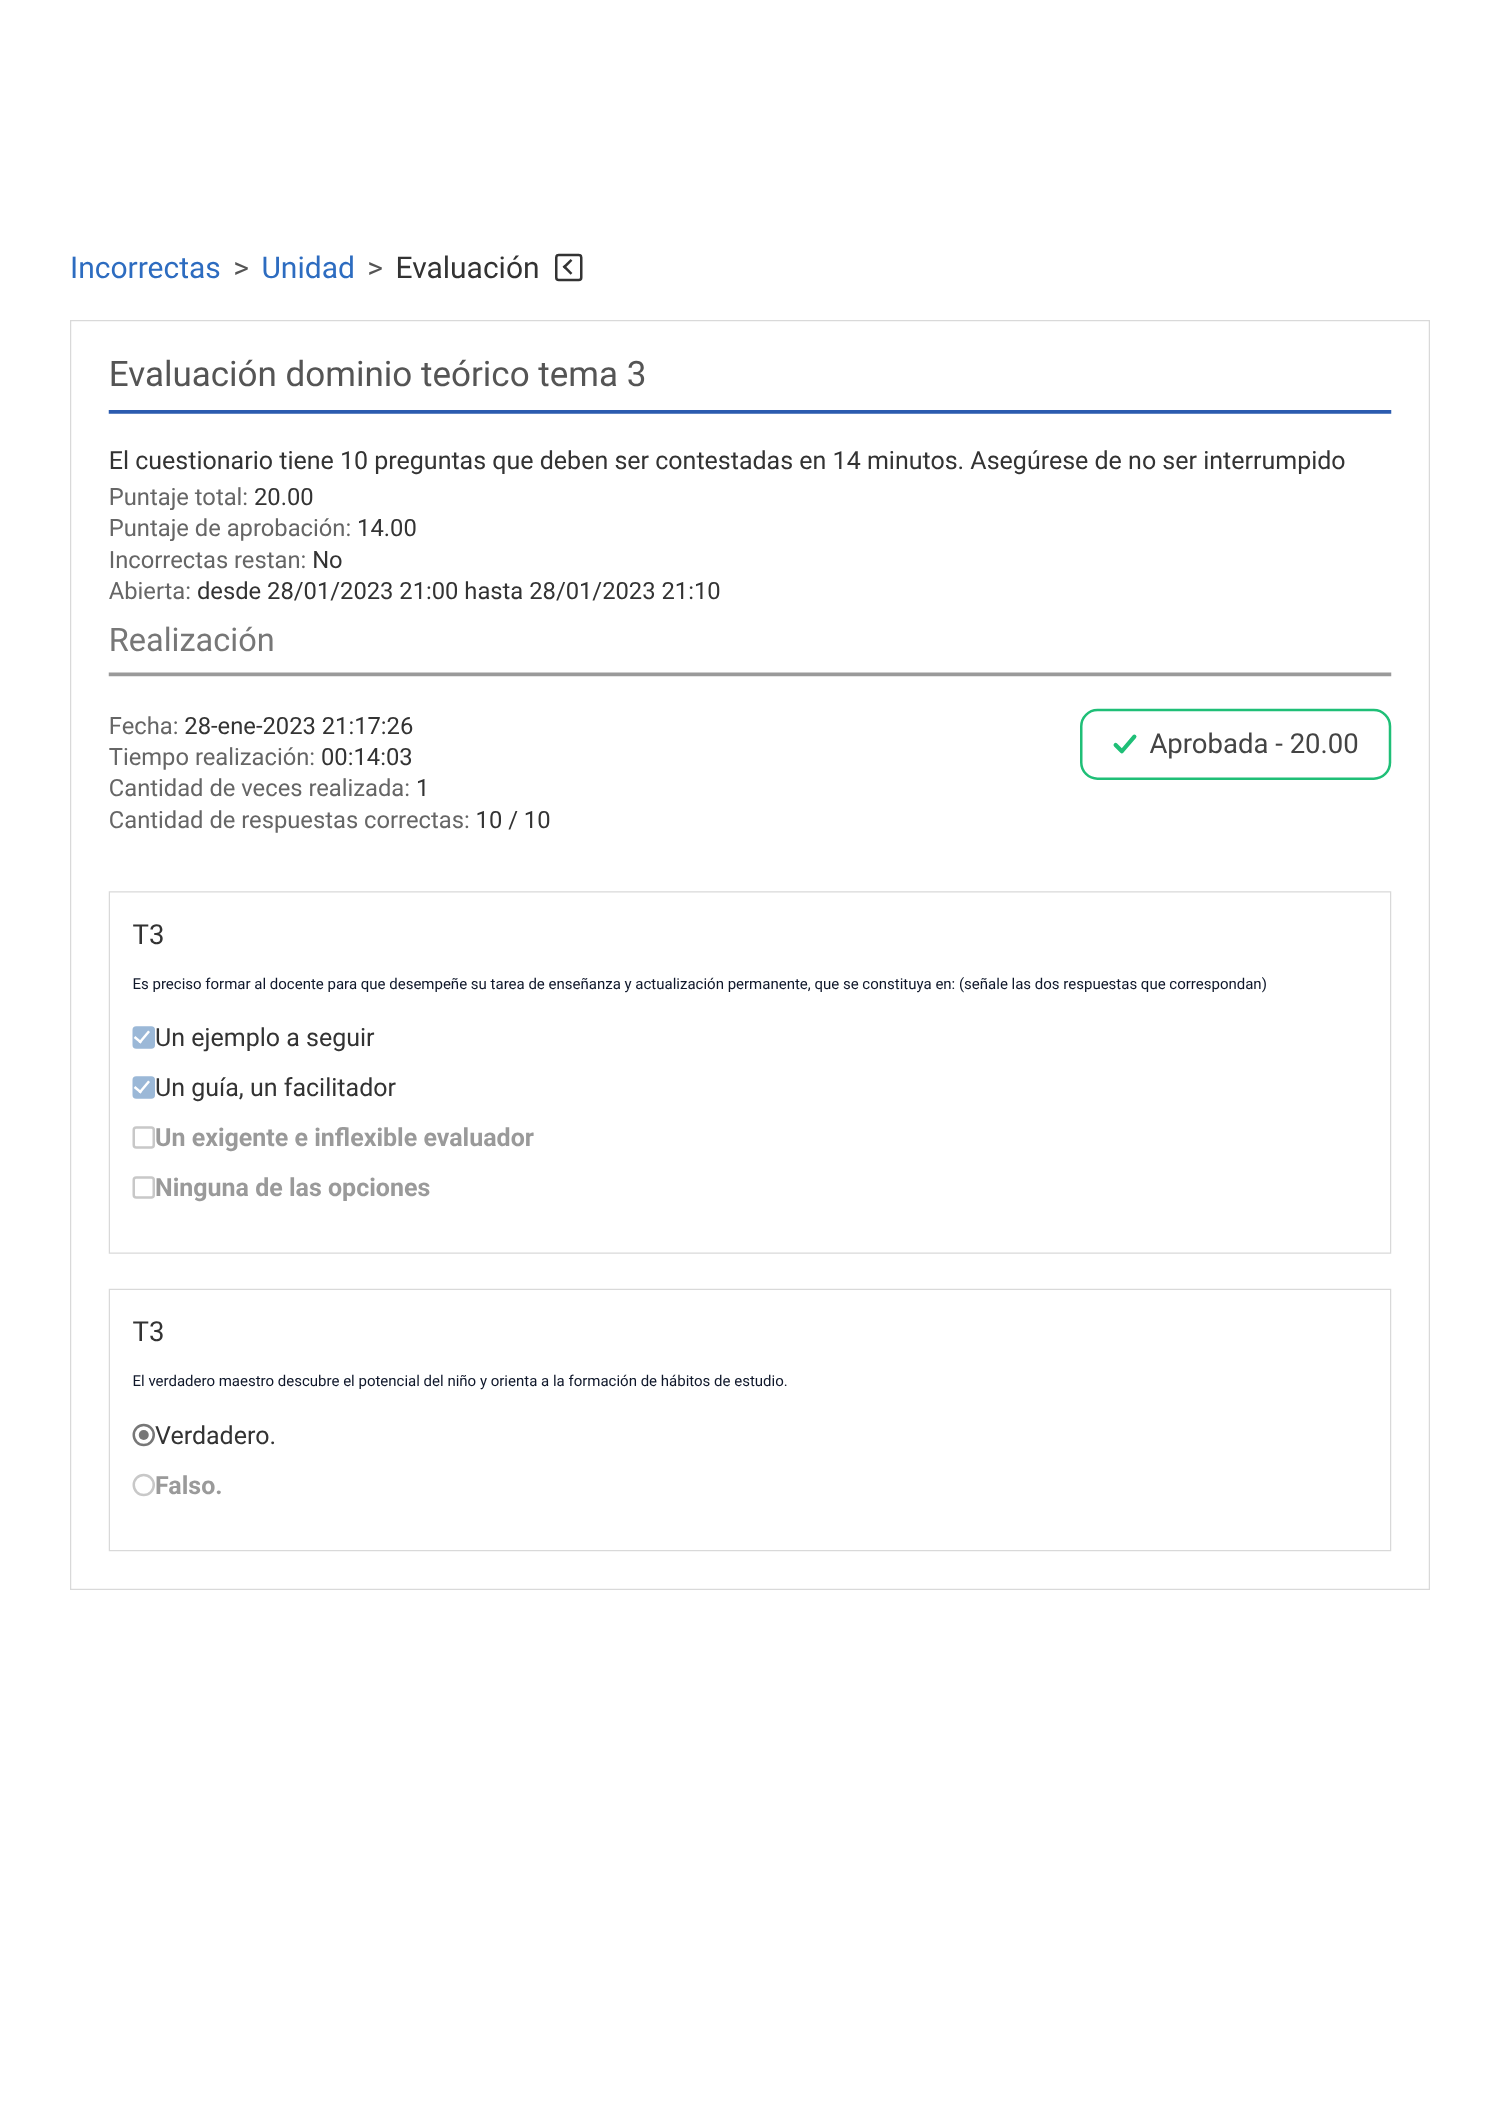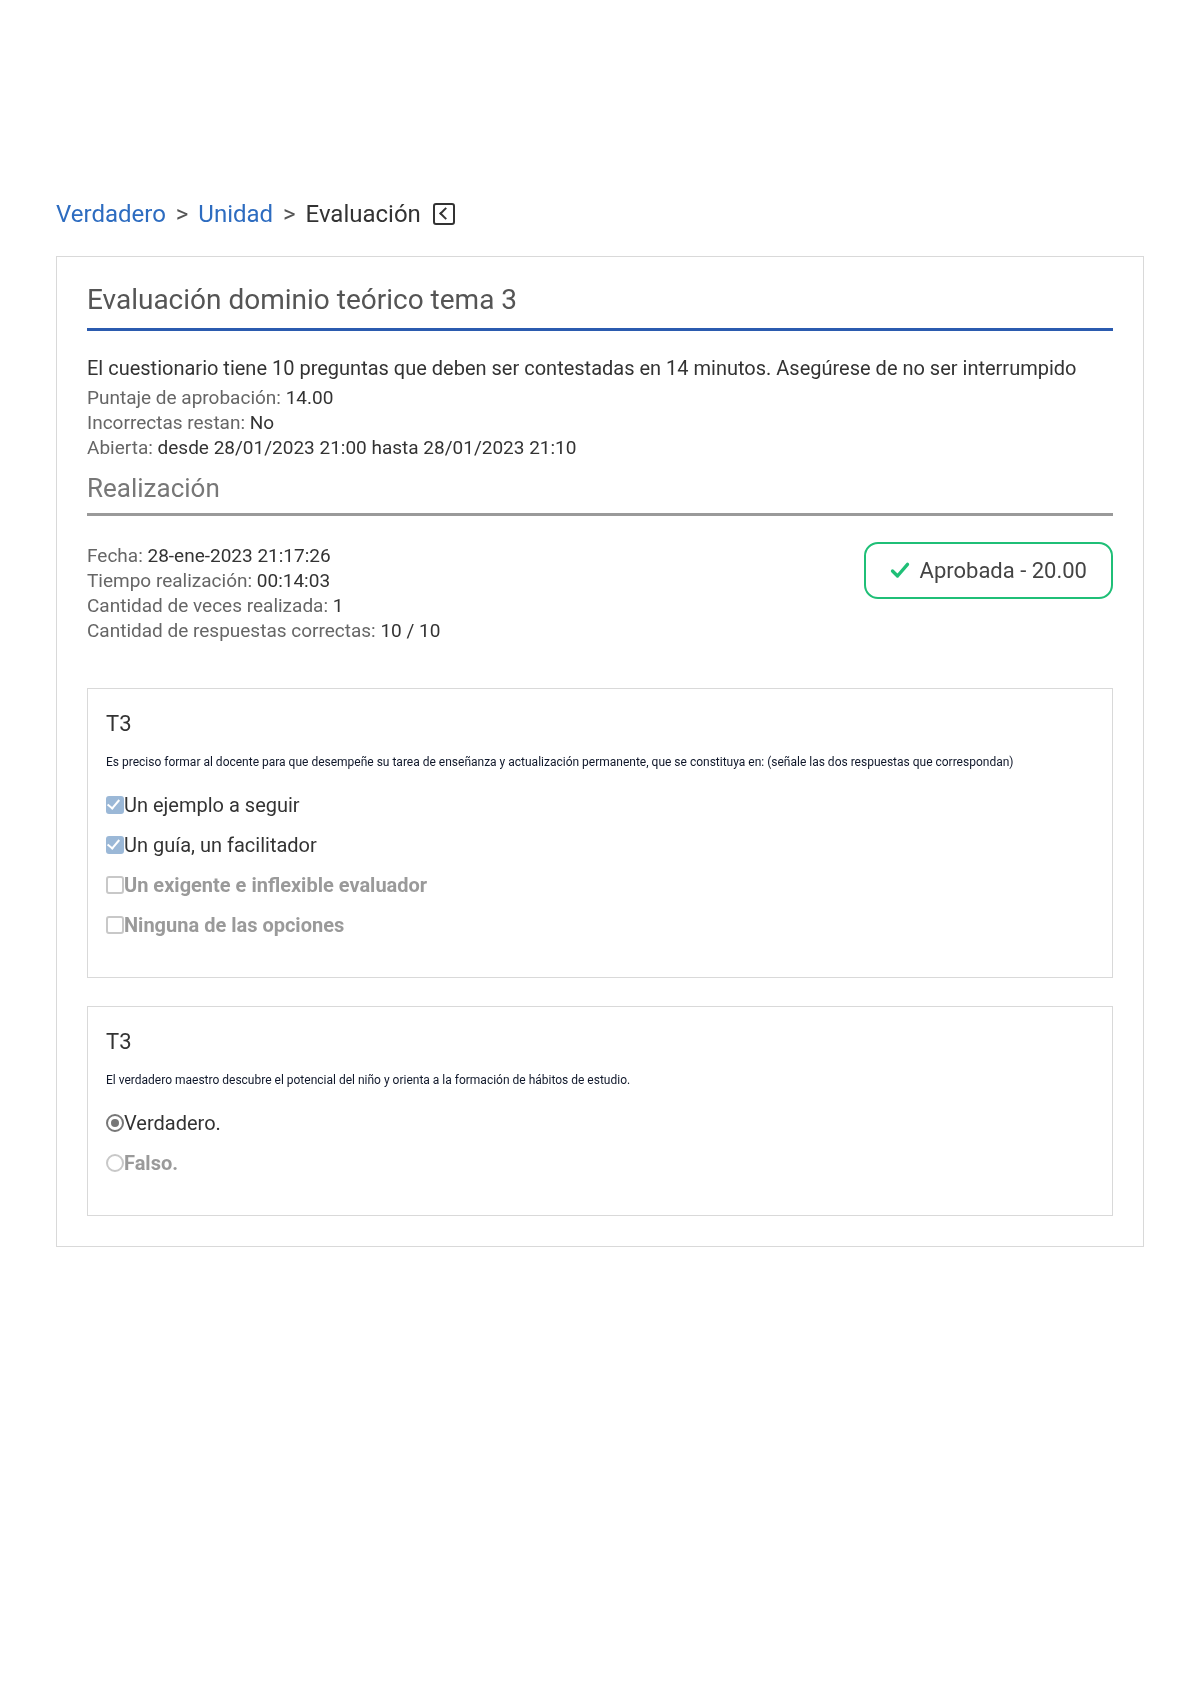--- a/index.html
+++ b/index.html
@@ -165,35 +165,38 @@
     background: #777;
   }
   .rdo.off { border: 2px solid #c8c8c8; }
 </style>
 </head>
 <body>
 
 <div class="page">
 
   <div class="breadcrumb">
-    <a href="#">Verdadero</a>
+    <a href="#">Incorrectas</a>
     <span class="sep">&gt;</span>
     <a href="#">Unidad</a>
     <span class="sep">&gt;</span>
     <span class="bc-current">Evaluación</span>
     <span class="bc-icon"></span>
   </div>
 
   <div class="panel">
 
     <h1 class="title-h1">Evaluación dominio teórico tema 3</h1>
     <hr class="rule-blue">
 
     <div class="intro">El cuestionario tiene 10 preguntas que deben ser contestadas en 14 minutos. Asegúrese de no ser interrumpido</div>
     <div class="meta-line">
+      <span>Puntaje total: </span><span class="val">20.00</span>
+    </div>
+    <div class="meta-line">
       <span>Puntaje de aprobación: </span><span class="val">14.00</span>
     </div>
     <div class="meta-line">
       <span>Incorrectas restan: </span><span class="val">No</span>
     </div>
     <div class="meta-line">
       <span>Abierta: </span><span class="val">desde 28/01/2023 21:00 hasta 28/01/2023 21:10</span>
     </div>
 
     <h2 class="title-h2">Realización</h2>

